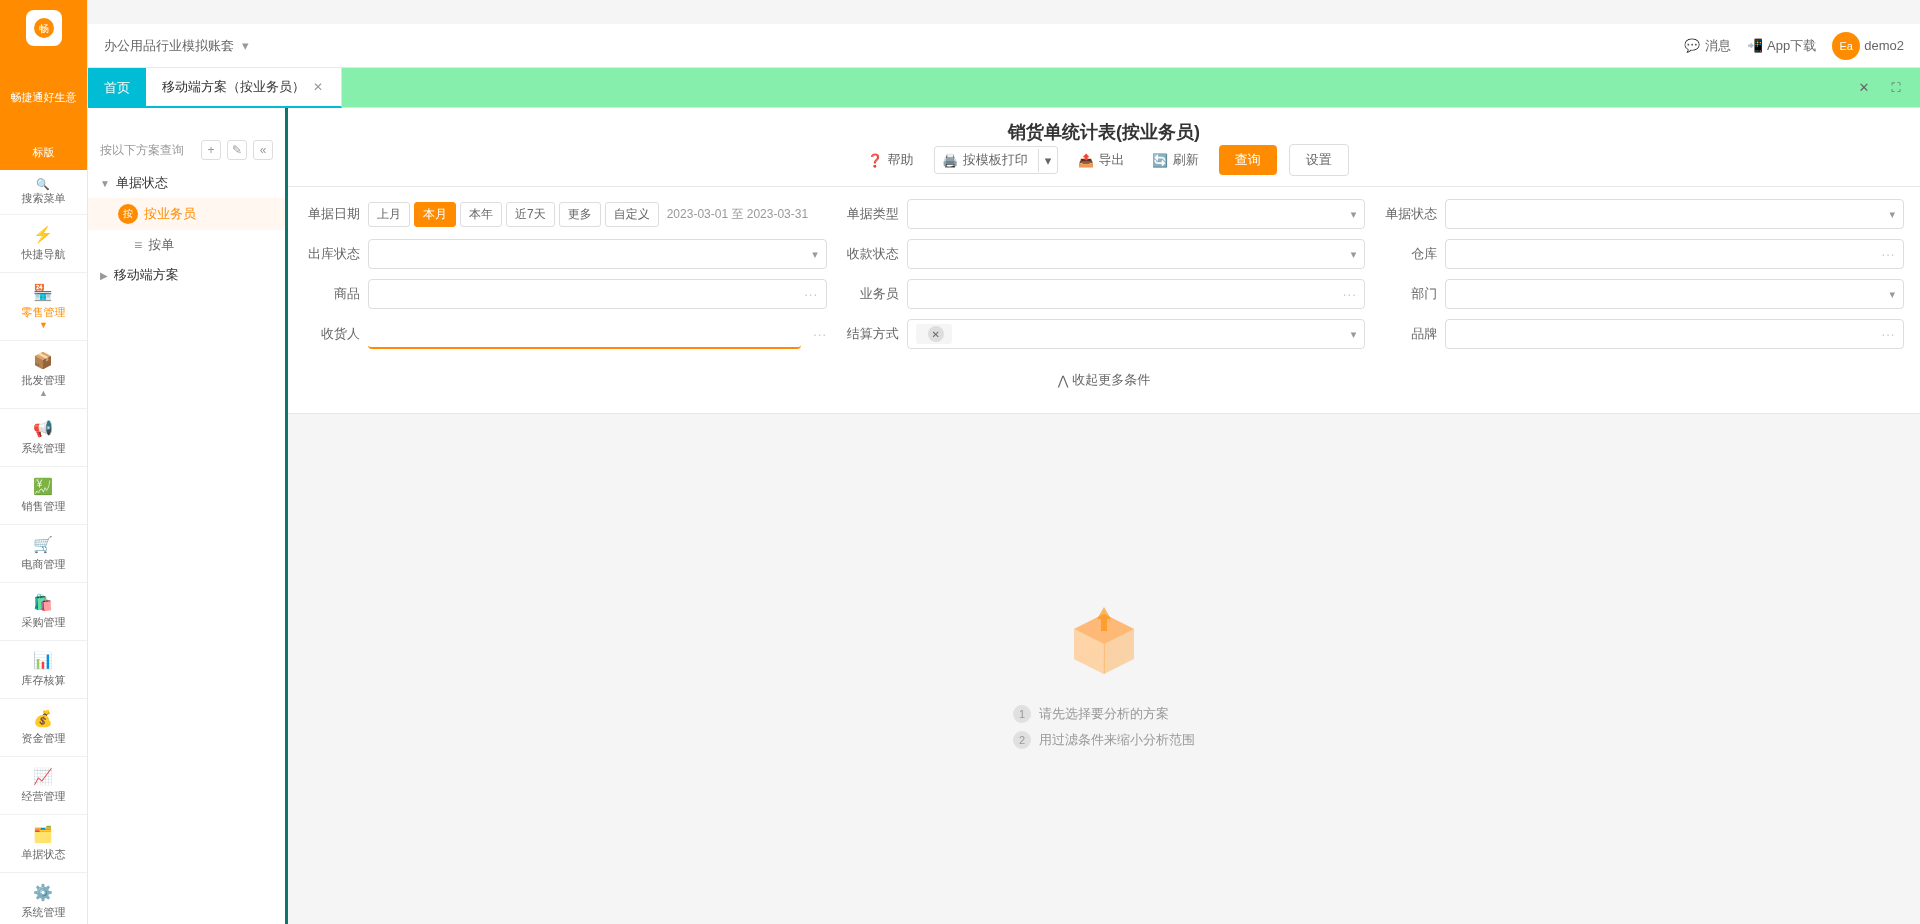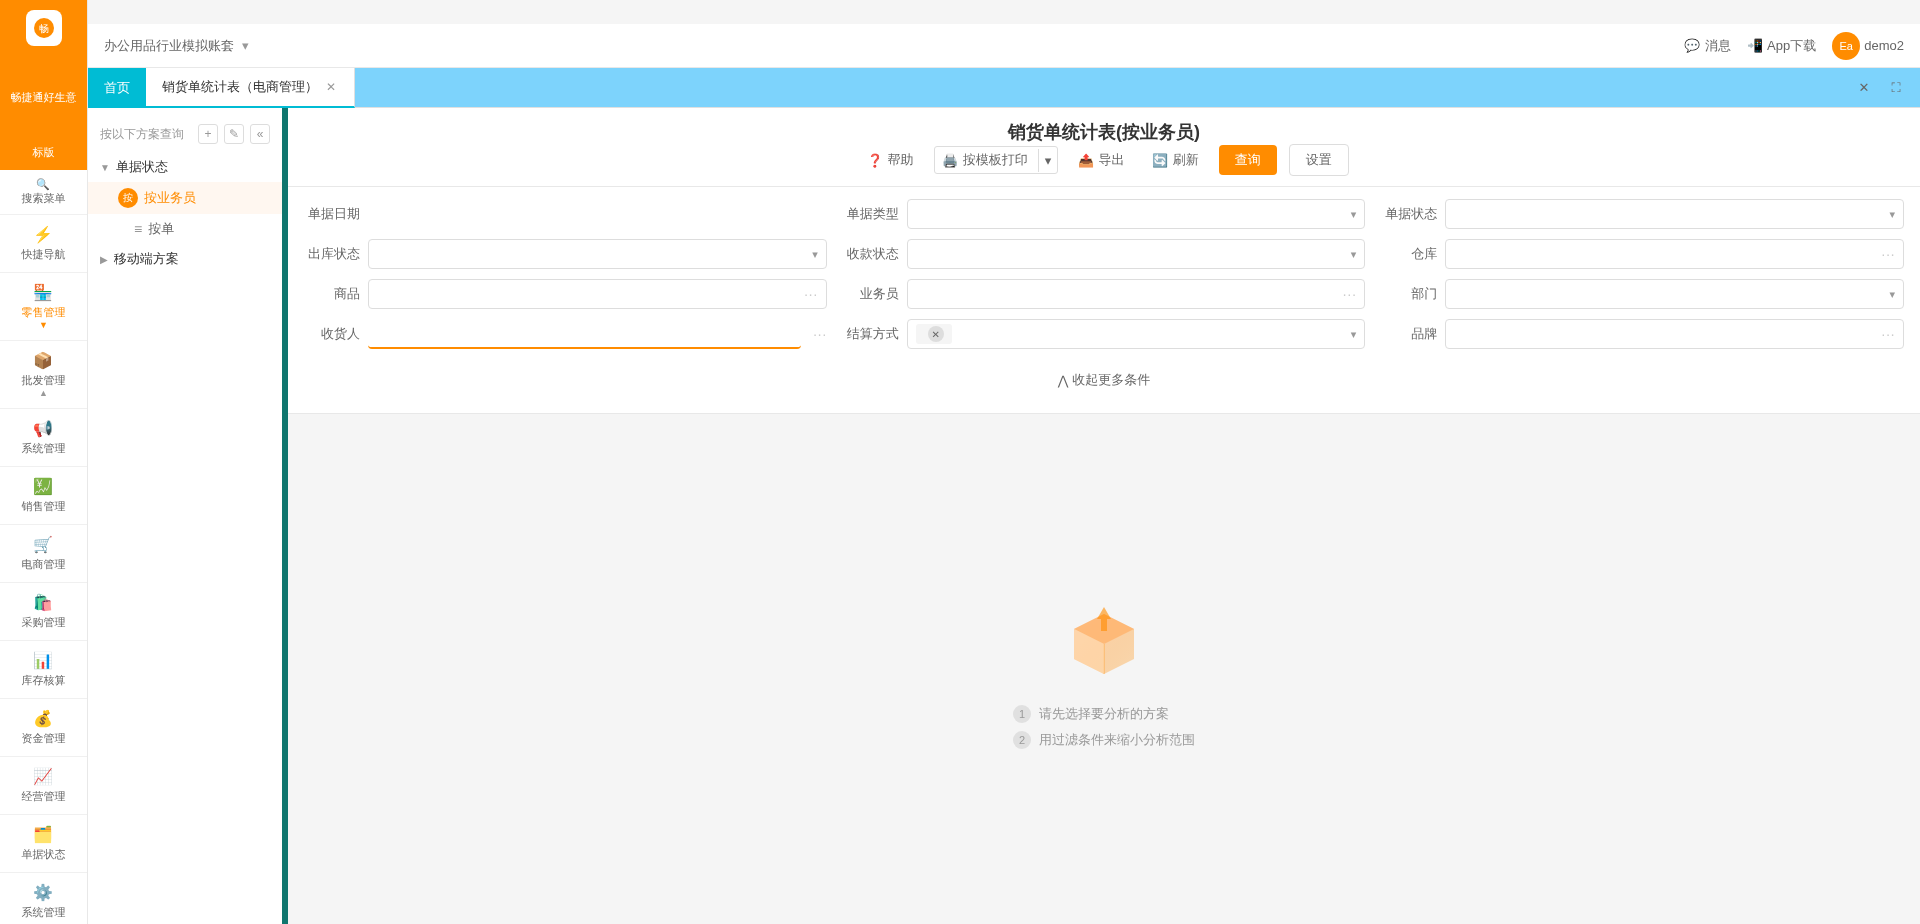--- a/index.html
+++ b/index.html
@@ -20,33 +20,33 @@
     .main { flex: 1; display: flex; flex-direction: column; overflow: hidden; }
 
     
     .topbar { height: 44px; background: #fff; border-bottom: 1px solid #e8e8e8; display: flex; align-items: center; justify-content: space-between; padding: 0 16px; margin-top: 24px; }
     .topbar-left { display: flex; align-items: center; gap: 8px; color: #666; font-size: 13px; }
     .topbar-right { display: flex; align-items: center; gap: 16px; color: #666; font-size: 13px; }
     .topbar-right-item { display: flex; align-items: center; gap: 4px; cursor: pointer; }
     .avatar { width: 28px; height: 28px; border-radius: 50%; background: #ff8c00; display: flex; align-items: center; justify-content: center; color: #fff; font-size: 11px; cursor: pointer; overflow: hidden; }
 
     
-    .tabbar { height: 40px; background: #7dd3fc; display: flex; align-items: center; padding: 0 0; border-bottom: 1px solid #e0e0e0; }
+    .tabbar { height: 40px; background: #86efac; display: flex; align-items: center; padding: 0 0; border-bottom: 1px solid #e0e0e0; }
     .tab { height: 40px; padding: 0 16px; display: flex; align-items: center; gap: 6px; cursor: pointer; font-size: 13px; color: #666; background: #f0f2f5; border-right: 1px solid #e0e0e0; }
     .tab.active { background: #fff; color: #333; border-bottom: 2px solid #00bcd4; }
     .tab-home { background: #00bcd4; color: #fff; border: none; }
     .tab-close { font-size: 12px; color: #999; cursor: pointer; padding: 2px; border-radius: 2px; }
     .tab-actions { margin-left: auto; display: flex; align-items: center; gap: 8px; padding-right: 12px; }
     .tab-action-btn { width: 24px; height: 24px; display: flex; align-items: center; justify-content: center; cursor: pointer; color: #666; border-radius: 3px; }
 
     
     .page { flex: 1; display: flex; overflow: hidden; }
 
     
-    .left-panel { width: 200px; background: #fff; border-right: 6px solid #0f766e; padding: 12px 0; overflow-y: auto; }
+    .left-panel { width: 200px; background: #fff; border-right: 3px solid #0f766e; padding: 28px 0; overflow-y: auto; }
     .left-panel-header { padding: 4px 12px 8px; font-size: 12px; color: #666; display: flex; align-items: center; justify-content: space-between; }
     .left-panel-header-title { font-size: 12px; color: #999; }
     .left-panel-actions { display: flex; gap: 6px; }
     .left-panel-action { width: 20px; height: 20px; display: flex; align-items: center; justify-content: center; cursor: pointer; color: #999; border-radius: 3px; border: 1px solid #ddd; font-size: 12px; }
     .tree-group { padding: 0; }
     .tree-group-header { padding: 6px 12px; display: flex; align-items: center; gap: 6px; cursor: pointer; font-size: 13px; color: #333; }
     .tree-item { padding: 6px 12px 6px 30px; display: flex; align-items: center; gap: 6px; cursor: pointer; font-size: 13px; color: #666; }
     .tree-item.active { color: #ff8c00; background: #fff7f0; }
     .tree-subitem { padding: 6px 12px 6px 46px; display: flex; align-items: center; gap: 6px; cursor: pointer; font-size: 13px; color: #666; }
     .tree-expand { font-size: 10px; color: #999; }
@@ -217,21 +217,21 @@
         <span>demo2</span>
       </div>
     </div>
   </div>
 
   <div class="tabbar">
     <div class="tab tab-home">
       <span>首页</span>
     </div>
     <div class="tab active">
-      <span>销货单统计表（电商管理）</span>
+      <span>移动端方案（按业务员）</span>
       <span class="tab-close">✕</span>
     </div>
     <div class="tab-actions">
       <div class="tab-action-btn">✕</div>
       <div class="tab-action-btn">⛶</div>
     </div>
   </div>
 
   <div class="page">
 
@@ -295,20 +295,29 @@
           <button class="btn-orange">查询</button>
           <button class="btn-white">设置</button>
         </div>
       </div>
 
       <div class="filter-area">
 
         <div class="filter-row">
           <div class="filter-field">
             <span class="filter-label">单据日期</span>
+            <div class="date-filter">
+              <button class="date-btn">上月</button>
+              <button class="date-btn active">本月</button>
+              <button class="date-btn">本年</button>
+              <button class="date-btn">近7天</button>
+              <button class="date-btn">更多</button>
+              <button class="date-btn">自定义</button>
+              <span class="date-range">2023-03-01 至 2023-03-31</span>
+            </div>
           </div>
           <div class="filter-field">
             <span class="filter-label">单据类型</span>
             <div class="filter-select-wrapper">
               <span></span>
               <span class="filter-chevron">▾</span>
             </div>
           </div>
           <div class="filter-field">
             <span class="filter-label">单据状态</span>

